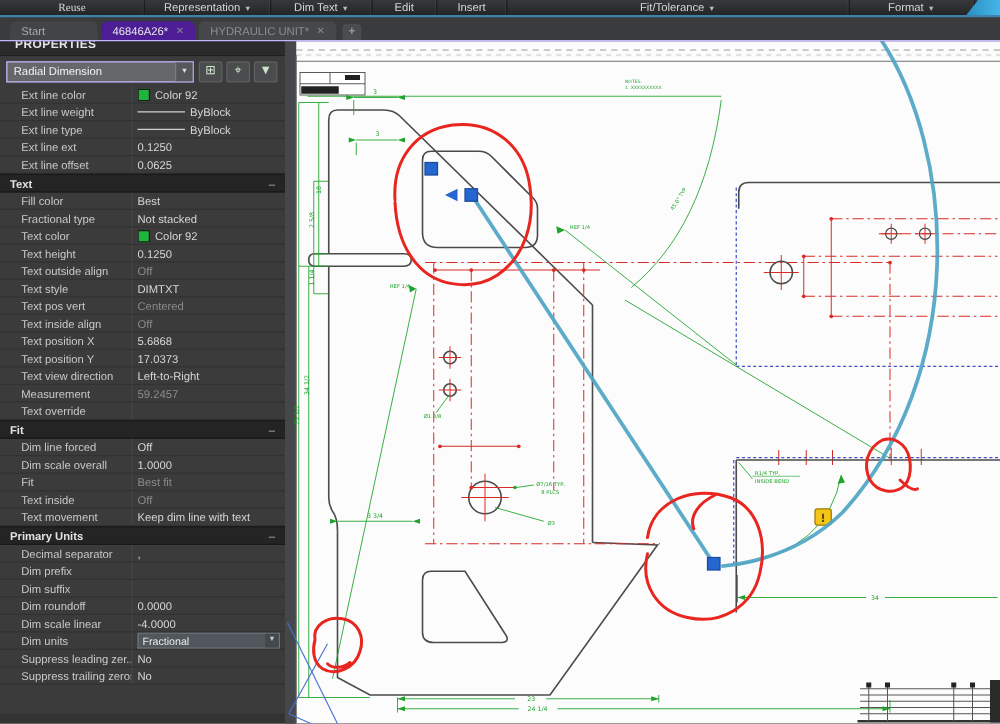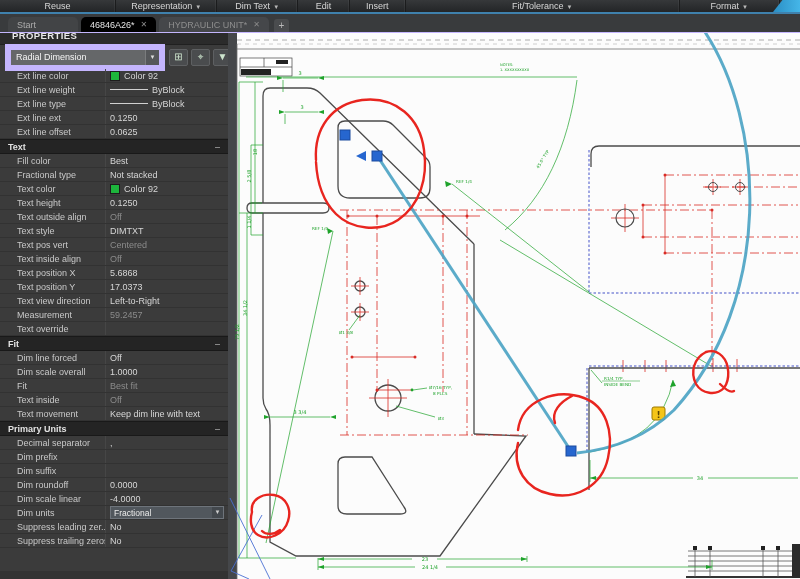--- a/index.html
+++ b/index.html
@@ -7,29 +7,29 @@
   
   .menubar{position:absolute;left:0;top:0;width:800px;height:12px;display:flex;background:linear-gradient(#36383a,#232527);color:#d6d6d6;font-size:9px;line-height:12px;z-index:5}
   .mitem{text-align:center;border-right:1px solid #1b1c1d;box-shadow:inset -1px 0 0 rgba(255,255,255,.05);white-space:nowrap;overflow:hidden;cursor:default}
   .mitem .arr{font-size:6px;margin-left:3px;color:#b8b8b8}
   .bluestrip{position:absolute;top:12px;left:0;width:800px;height:2px;background:var(--accent_blue_strip);z-index:5}
   .wedge{position:absolute;top:0;right:0;width:27px;height:12px;background:linear-gradient(90deg,#2a8ec4,#45b6e8);clip-path:polygon(35% 0,100% 0,100% 100%,0 100%);z-index:6}
   
   .tabbar{position:absolute;top:14px;left:0;width:800px;height:18px;background:#393b3d;border-bottom:1px solid #c4b5fd;display:flex;align-items:flex-end;z-index:5}
   .tab{height:15px;font-size:9px;padding:0 9px;border-radius:5px 5px 0 0;margin-right:3px;display:flex;align-items:center;gap:6px;white-space:nowrap}
   .tab.start{background:#424446;color:#ababab;width:52px;margin-left:8px}
-  .tab.active{background:#000000;color:#e5e5e5}
+  .tab.active{background:#4c1d95;color:#e5e5e5}
   .tab.inactive{background:#45474a;color:#8e8e8e}
   .tabx{color:#8a8a8a;font-size:8px;line-height:8px}
   .tabplus{width:15px;height:13px;background:#4a4c4e;border-radius:3px 3px 0 0;color:#b9b9b9;text-align:center;line-height:13px;font-size:10px;margin-left:2px}
   
   .props{position:absolute;left:0;top:28px;width:228px;height:543px;background:#3b3b3b;overflow:hidden;z-index:4}
   .phead{height:16px;background:#2b2b2b;color:#e6e6e6;font-size:9.5px;font-weight:bold;line-height:16px;padding-left:12px;letter-spacing:.4px;border-bottom:1px solid #202020}
   .combrow{display:flex;align-items:center;height:24px;padding:0 5px;gap:4px;background:#3b3b3b}
-  .combo{flex:0 0 148px;height:15px;background:#656769;border:6px solid #c4b5fd;display:flex;color:#f4f4f4;font-size:9px;align-items:center}
+  .combo{flex:0 0 148px;height:15px;background:#656769;border:1px solid #c4b5fd;display:flex;color:#f4f4f4;font-size:9px;align-items:center}
   .combo .cl{flex:1;padding-left:5px;overflow:hidden;white-space:nowrap}
   .combo .ca{width:13px;height:100%;background:#55575a;border-left:1px solid #7a7c7e;text-align:center;font-size:6px;line-height:15px;color:#ddd}
   .picon{width:17px;height:15px;background:#4a4c4e;border:1px solid #5e6062;border-radius:2px;color:#cde4cd;font-size:10px;text-align:center;line-height:13px}
   .prow{display:flex;height:13px;align-items:center;font-size:9px;color:#c9c9c9;border-bottom:1px solid rgba(0,0,0,.14)}
   .plabel{width:88px;padding-left:17px;overflow:hidden;white-space:nowrap}
   .pval{flex:1;color:#d6d6d6;display:flex;align-items:center;gap:4px;padding-left:4px;border-left:1px solid #464646;height:100%;overflow:hidden;white-space:nowrap}
   .muted .pval{color:#8b8b8b}
   .sw{width:8px;height:8px;background:var(--swatch_green);border:1px solid #1c1c1c;display:inline-block;flex:0 0 auto}
   .lnprev{width:38px;height:1px;background:#d0d0d0;display:inline-block;flex:0 0 auto}
   .psec{height:13px;background:#242424;color:#e2e2e2;font-size:9px;font-weight:bold;display:flex;align-items:center;padding:0 8px;border-top:1px solid #191919;border-bottom:1px solid #191919}
@@ -42,21 +42,21 @@
   .canvas{position:absolute;left:228px;top:32px;width:572px;height:547px;background:#45474a;z-index:1}
   svg{display:block}
   .gtxt{fill:var(--dim_green);font-size:5px;font-family:"DejaVu Sans",sans-serif}
   .gtxt.sm{font-size:4.2px}
   .wtxt{fill:#5a4500;font-size:9px;font-weight:bold;font-family:"DejaVu Sans",sans-serif}
 </style>
 </head>
 <body>
 
 <div class="menubar" id="menubar">
-    <div class="mitem" style="width: 14.4%;"><span>Reuse</span></div>
+    <div class="mitem" style="width: 14.4%; font-family: Liberation Serif, serif;"><span>Reuse</span></div>
     <div class="mitem" style="width: 12.5%;"><span>Representation</span><span class="arr">▼</span></div>
     <div class="mitem" style="width: 10%;"><span>Dim Text</span><span class="arr">▼</span></div>
     <div class="mitem" style="width: 6.3%;"><span>Edit</span></div>
     <div class="mitem" style="width: 6.9%;"><span>Insert</span></div>
     <div class="mitem" style="width: 34.1%;"><span>Fit/Tolerance</span><span class="arr">▼</span></div>
     <div class="mitem" style="width: 12.4%;"><span>Format</span><span class="arr">▼</span></div>
   </div>
 <div class="wedge"></div>
 <div class="bluestrip"></div>
 

